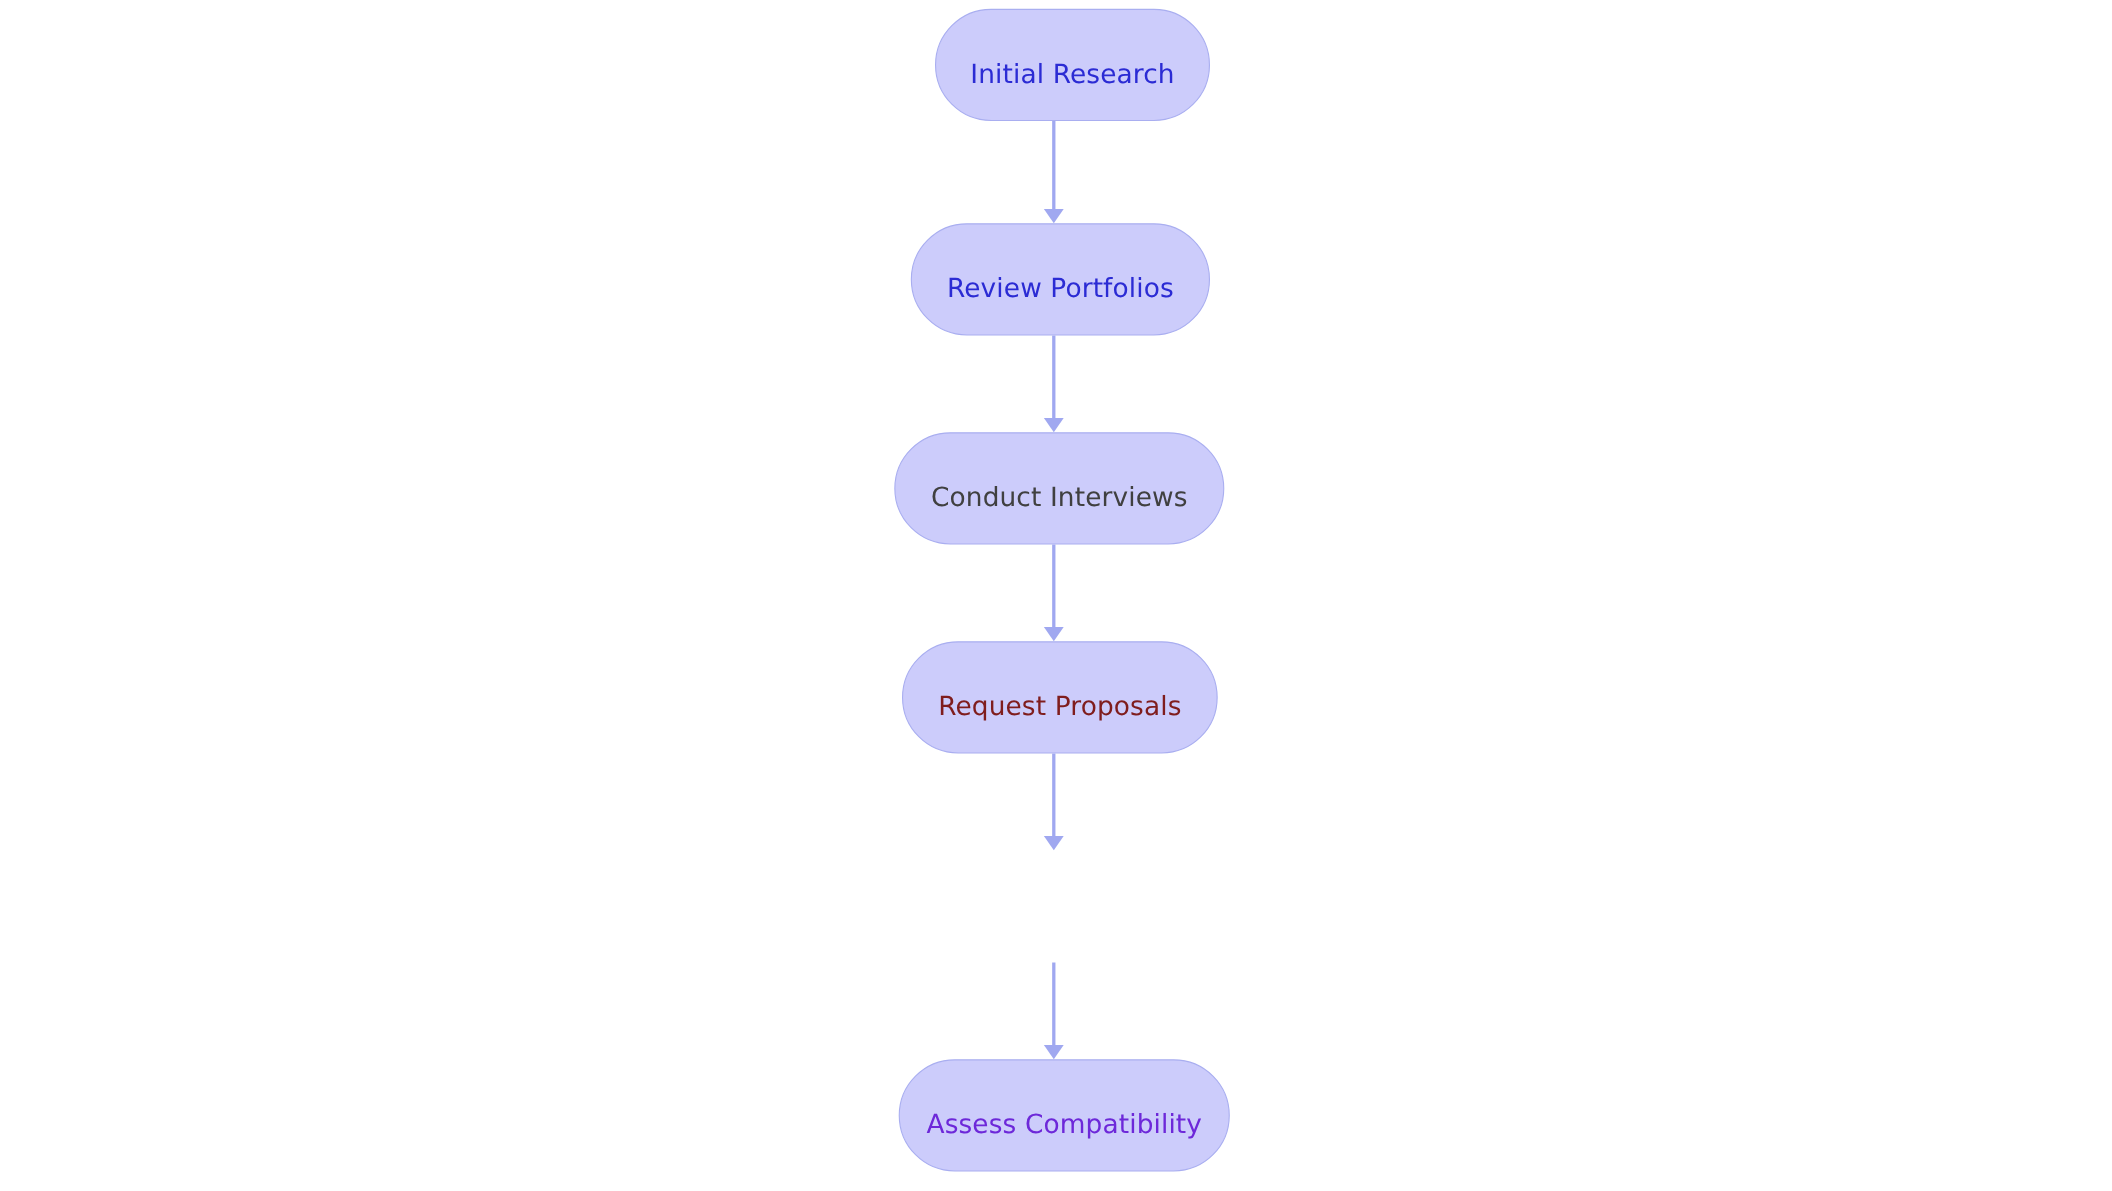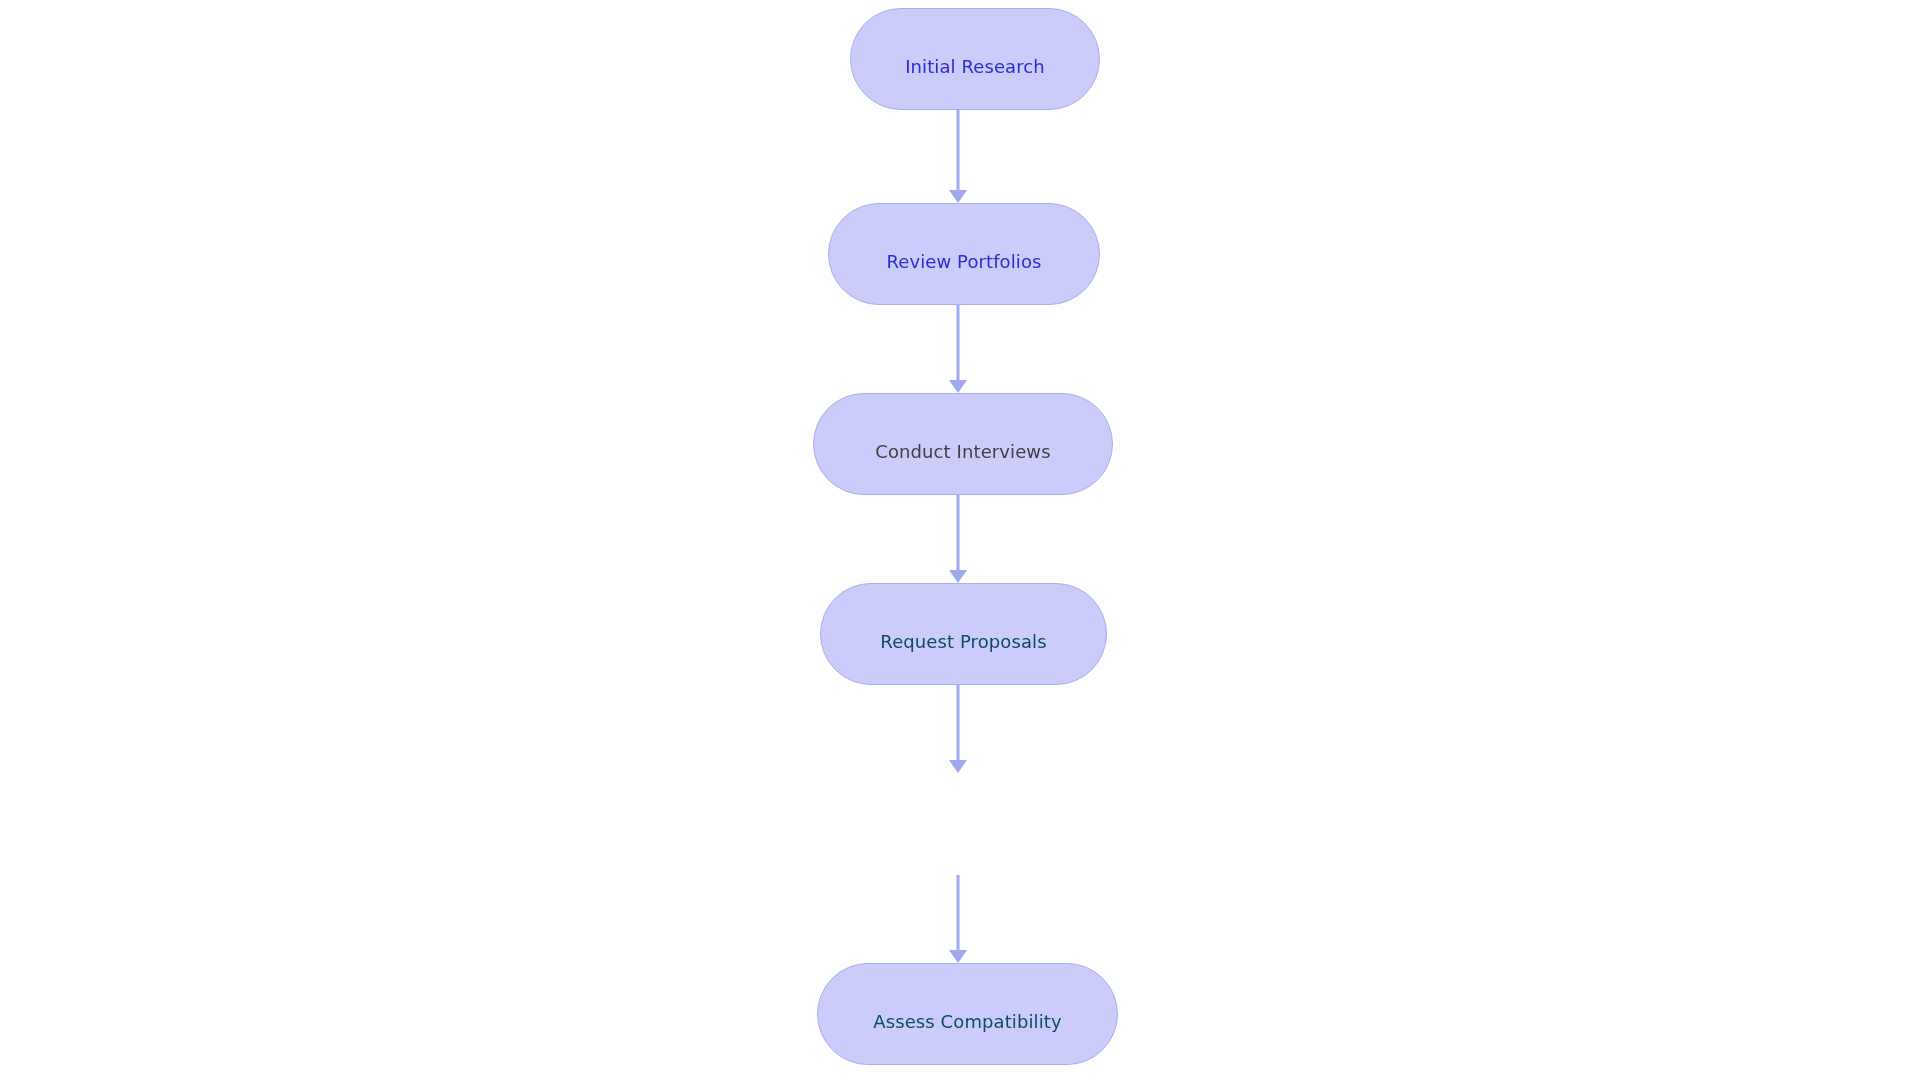--- a/index.html
+++ b/index.html
@@ -37,21 +37,21 @@
     align-items: center;
     justify-content: center;
     background: #ccccfb;
     border: 1.5px solid #a9aef0;
     border-radius: 9999px;
     z-index: 2;
   }
 
   .flow-node-label {
     font-family: "DejaVu Sans", "Liberation Sans", sans-serif;
-    font-size: 18px;
+    font-size: 24px;
     font-weight: 400;
     color: #2b2bd4;
     letter-spacing: 0.1px;
     white-space: nowrap;
     line-height: 1;
     user-select: none;
     margin-top: 16px;
   }
 </style>
 </head>
@@ -85,21 +85,21 @@
 
   <div class="flow-node" style="left: 828px; top: 203px; width: 272px; height: 102px; background: rgb(204, 204, 251); border-color: rgb(169, 174, 240);">
     <span class="flow-node-label" style="color: rgb(43, 43, 212); text-align: right;">Review Portfolios</span>
   </div>
 
   <div class="flow-node" style="left: 813px; top: 393px; width: 300px; height: 102px; background: rgb(204, 204, 251); border-color: rgb(169, 174, 240);">
     <span class="flow-node-label" style="color: #404040;">Conduct Interviews</span>
   </div>
 
   <div class="flow-node" style="left: 820px; top: 583px; width: 287px; height: 102px; background: rgb(204, 204, 251); border-color: rgb(169, 174, 240);">
-    <span class="flow-node-label" style="color: #0c4a6e;">Request Proposals</span>
+    <span class="flow-node-label" style="color: #7f1d1d;">Request Proposals</span>
   </div>
 
 
   <div class="flow-node" style="left: 817px; top: 963px; width: 301px; height: 102px; background: rgb(204, 204, 251); border-color: rgb(169, 174, 240);">
-    <span class="flow-node-label" style="color: #0c4a6e;">Assess Compatibility</span>
+    <span class="flow-node-label" style="color: #6d28d9;">Assess Compatibility</span>
   </div>
 
 </div>
 
 </body></html>

